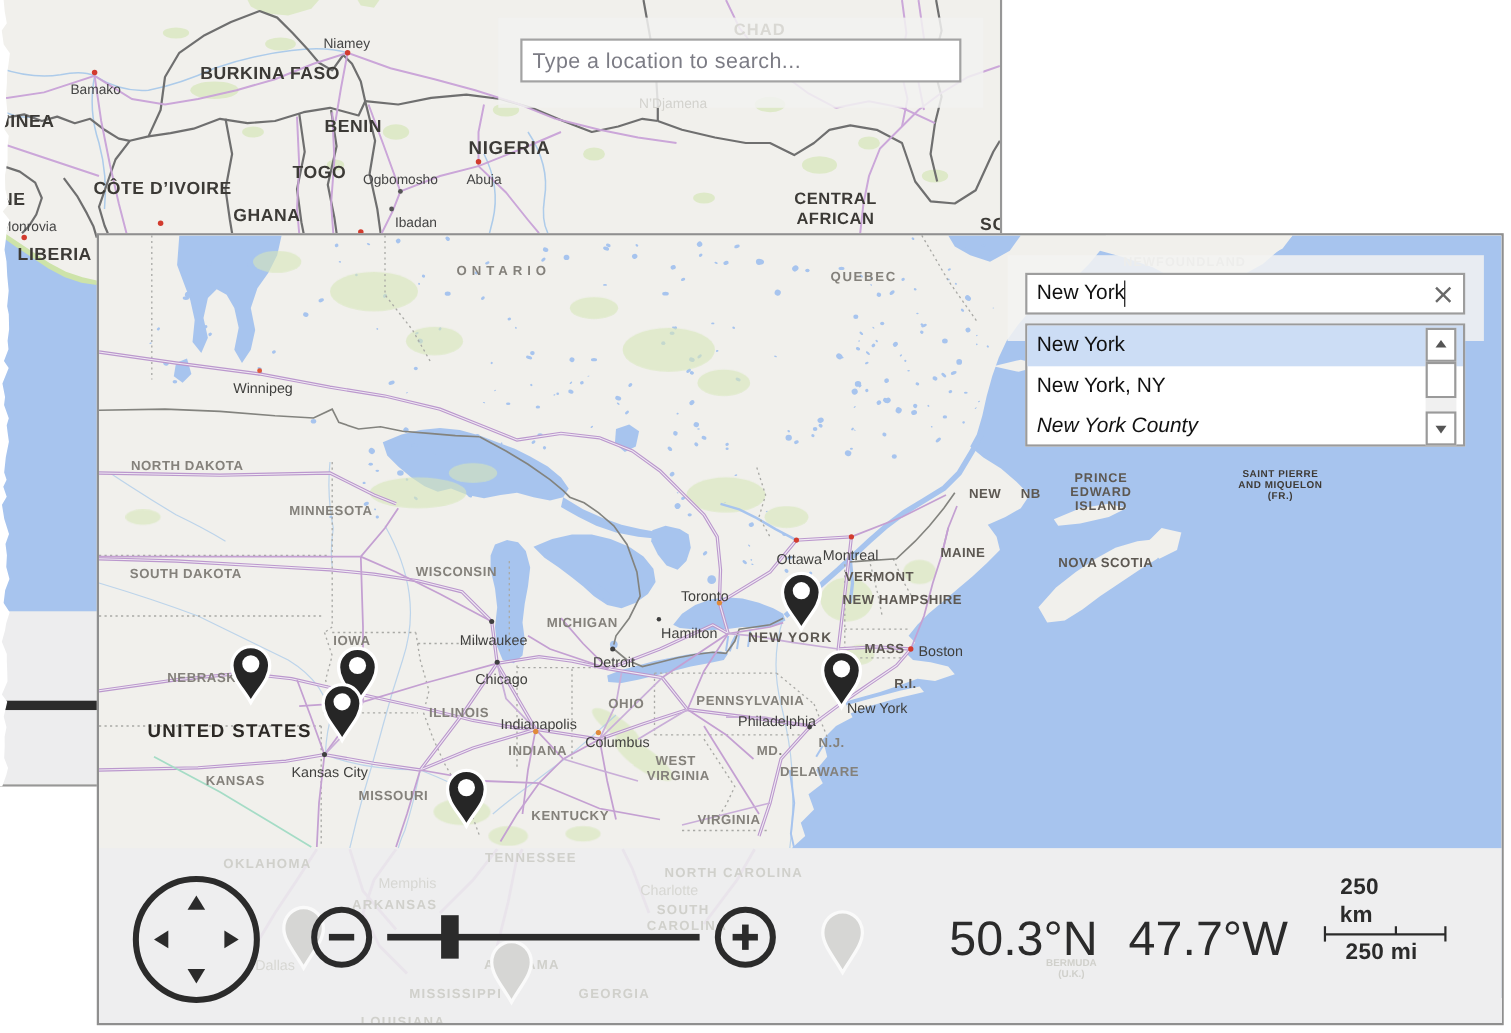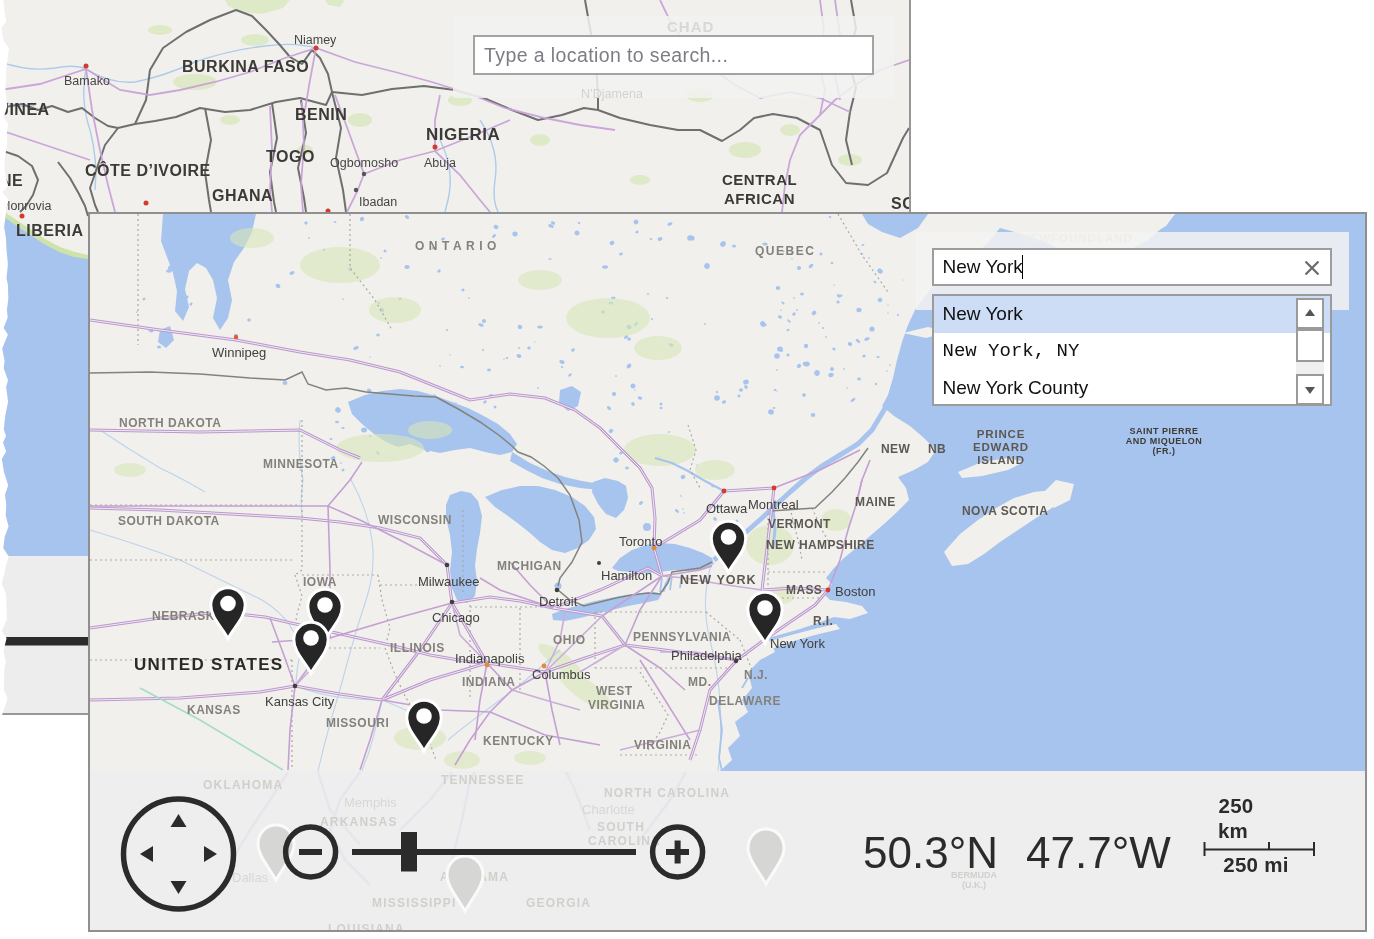--- a/index.html
+++ b/index.html
@@ -736,22 +736,22 @@
 <div class="abs" style="left:841.5px;top:34px;width:400.5px;height:38px;background:#fff;border:2px solid #9d9d9d;box-sizing:border-box;">
 <span style="position:absolute;left:9px;top:6px;font-size:19px;color:#111;">New York</span>
 <span style="position:absolute;left:88px;top:5px;width:1px;height:24px;background:#000;"></span>
 <svg class="abs" style="right:10px;top:10px" width="16" height="16">
         <path d="M1.5,1.5 L14.5,14.5 M14.5,1.5 L1.5,14.5" stroke="#6a6a6a" stroke-width="2.2"></path>
       </svg>
 </div>
 <div class="abs" style="left:841.5px;top:79.5px;width:400px;height:112px;background:#fff;border:2px solid #9b9b9b;box-sizing:border-box;font-size:19px;color:#111;">
 <div style="position:absolute;left:0;top:0;width:100%;height:37px;background:#ccddf5;"></div>
 <span style="position:absolute;left:9px;top:7px;">New York</span>
-<span style="position:absolute;left:9px;top:44px;font-family:Liberation Mono, monospace;">New York, NY</span>
-<span style="position:absolute;left:9px;top:81px;">New York County</span>
+<span style="position:absolute;left:9px;top:44px;">New York, NY</span>
+<span style="position:absolute;left:9px;top:81px;font-style:italic;">New York County</span>
 <div style="position:absolute;right:6px;top:2px;width:28px;height:31px;background:#fff;border:2px solid #9a9a9a;box-sizing:border-box;"><svg width="24" height="27">
           <polygon points="7,16 17,16 12,9" fill="#555"></polygon>
         </svg></div>
 <div style="position:absolute;right:6px;top:33px;width:28px;height:33px;background:#fff;border:2px solid #9a9a9a;box-sizing:border-box;"></div>
 <div style="position:absolute;right:6px;top:66px;width:28px;height:12px;background:#f0f0f0;"></div>
 <div style="position:absolute;right:6px;top:78px;width:28px;height:31px;background:#fff;border:2px solid #9a9a9a;box-sizing:border-box;"><svg width="24" height="27">
           <polygon points="7,11 17,11 12,18" fill="#555"></polygon>
         </svg></div>
 </div>
 

